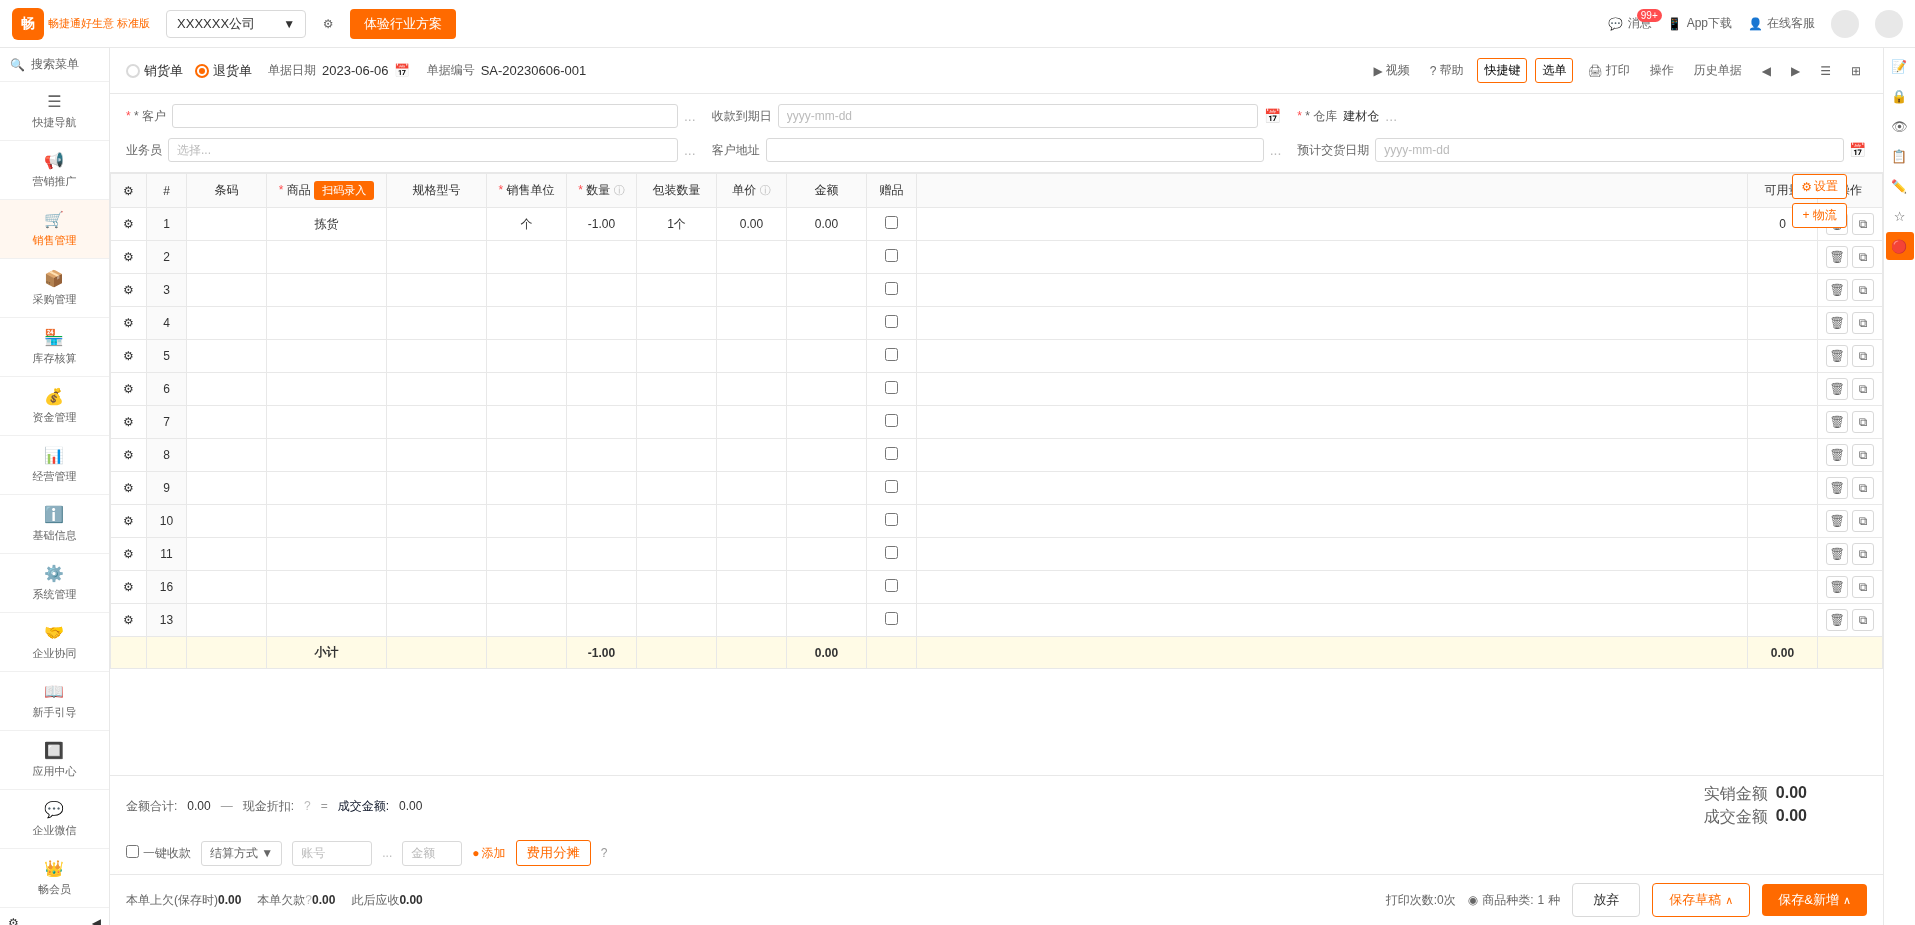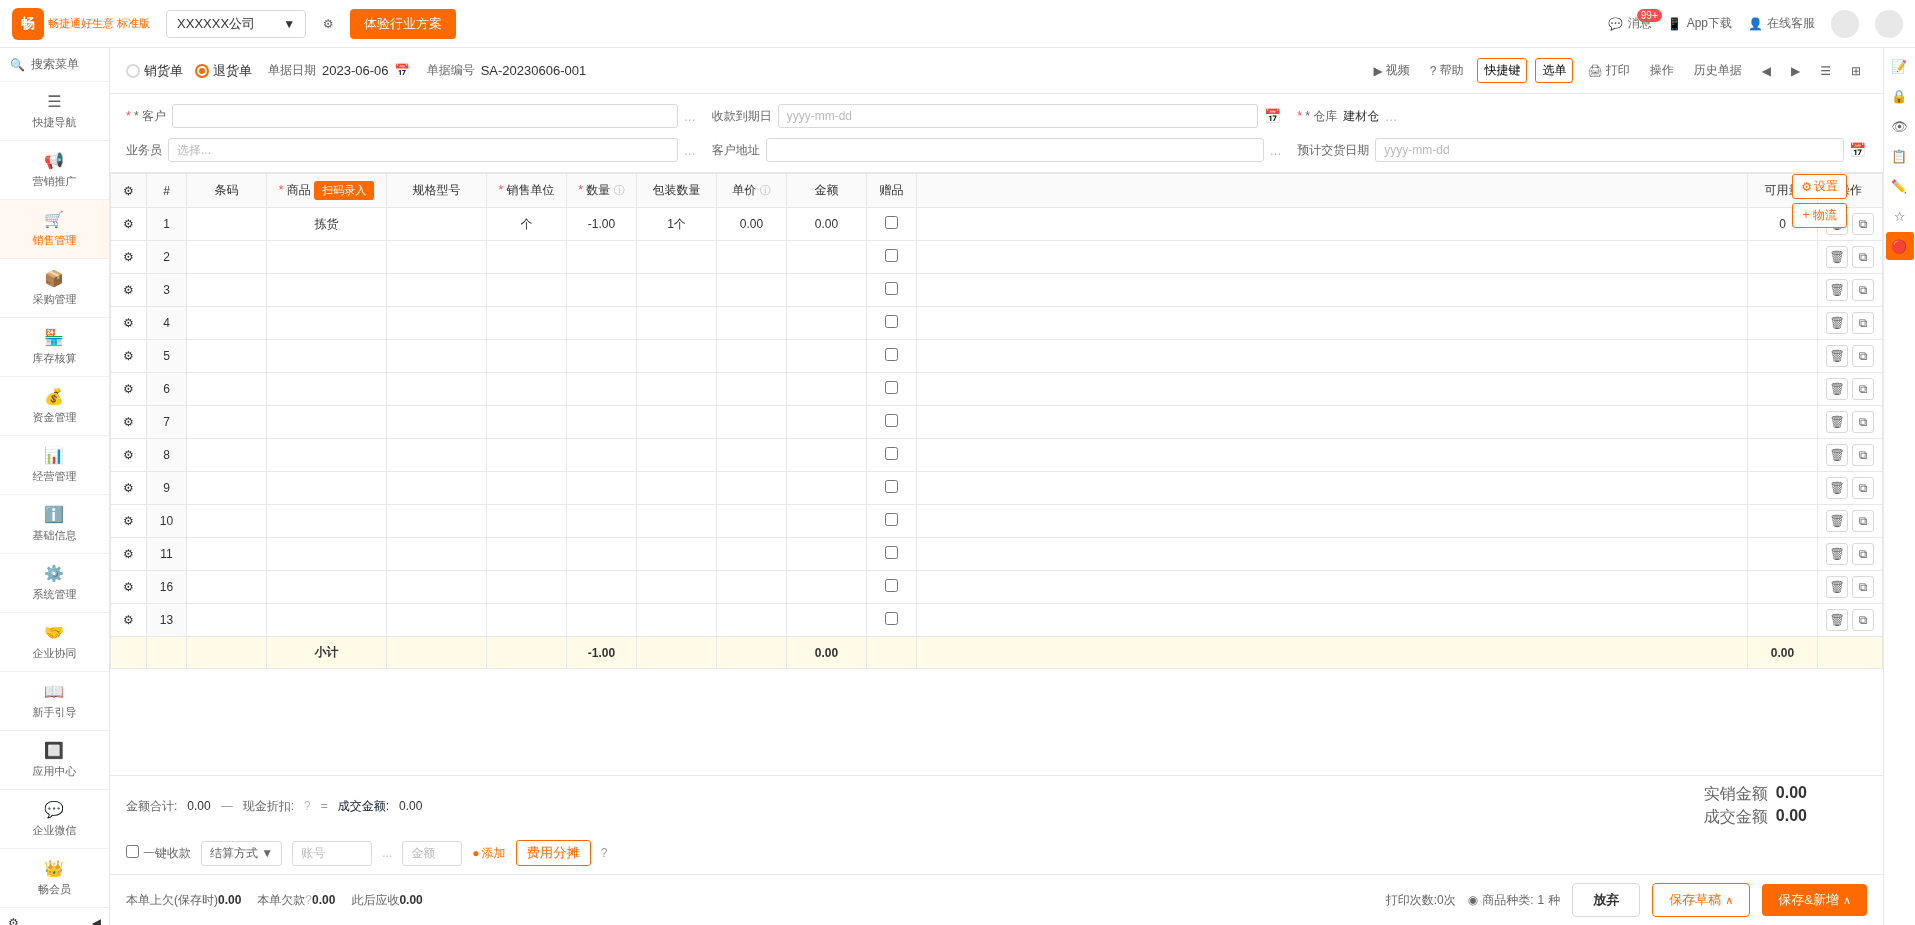--- a/index.html
+++ b/index.html
@@ -115,21 +115,21 @@
 
     
     .form-footer { padding: 8px 16px; display: flex; align-items: center; gap: 16px; border-top: 1px solid #e8e8e8; background: #fff; flex-shrink: 0; }
     .footer-stat { display: flex; align-items: center; font-size: 12px; }
     .stat-label { color: #666; }
     .stat-value { color: #333; font-weight: bold; }
     .stat-help { color: #bbb; cursor: pointer; }
     .footer-right { margin-left: auto; display: flex; align-items: center; gap: 12px; }
     .print-info { color: #666; font-size: 12px; }
     .product-type { display: flex; align-items: center; gap: 4px; color: #666; font-size: 12px; }
-    .footer-btn { border: 1px solid #d9d9d9; background: #fff; color: #333; border-radius: 4px; padding: 7px 20px; font-size: 13px; cursor: pointer; font-weight: bold; }
+    .footer-btn { border: 1px solid #d9d9d9; background: #fff; color: #333; border-radius: 4px; padding: 7px 20px; font-size: 13px; cursor: pointer; }
     .save-draft-btn { border: 1px solid #ff6a00; background: #fff; color: #ff6a00; border-radius: 4px; padding: 7px 16px; font-size: 13px; cursor: pointer; display: flex; align-items: center; gap: 4px; }
     .save-new-btn { background: #ff6a00; color: #fff; border: none; border-radius: 4px; padding: 7px 16px; font-size: 13px; cursor: pointer; display: flex; align-items: center; gap: 4px; }
     .btn-arrow { font-size: 11px; }
     .summary-row { display: flex; justify-content: space-between; gap: 8px; font-size: 16px; }
     .summary-label { color: #666; }
     .summary-value { color: #333; font-weight: bold; }
 
     .content-wrapper { flex: 1; display: flex; flex-direction: column; overflow: hidden; position: relative; }
   </style>
 </head>

